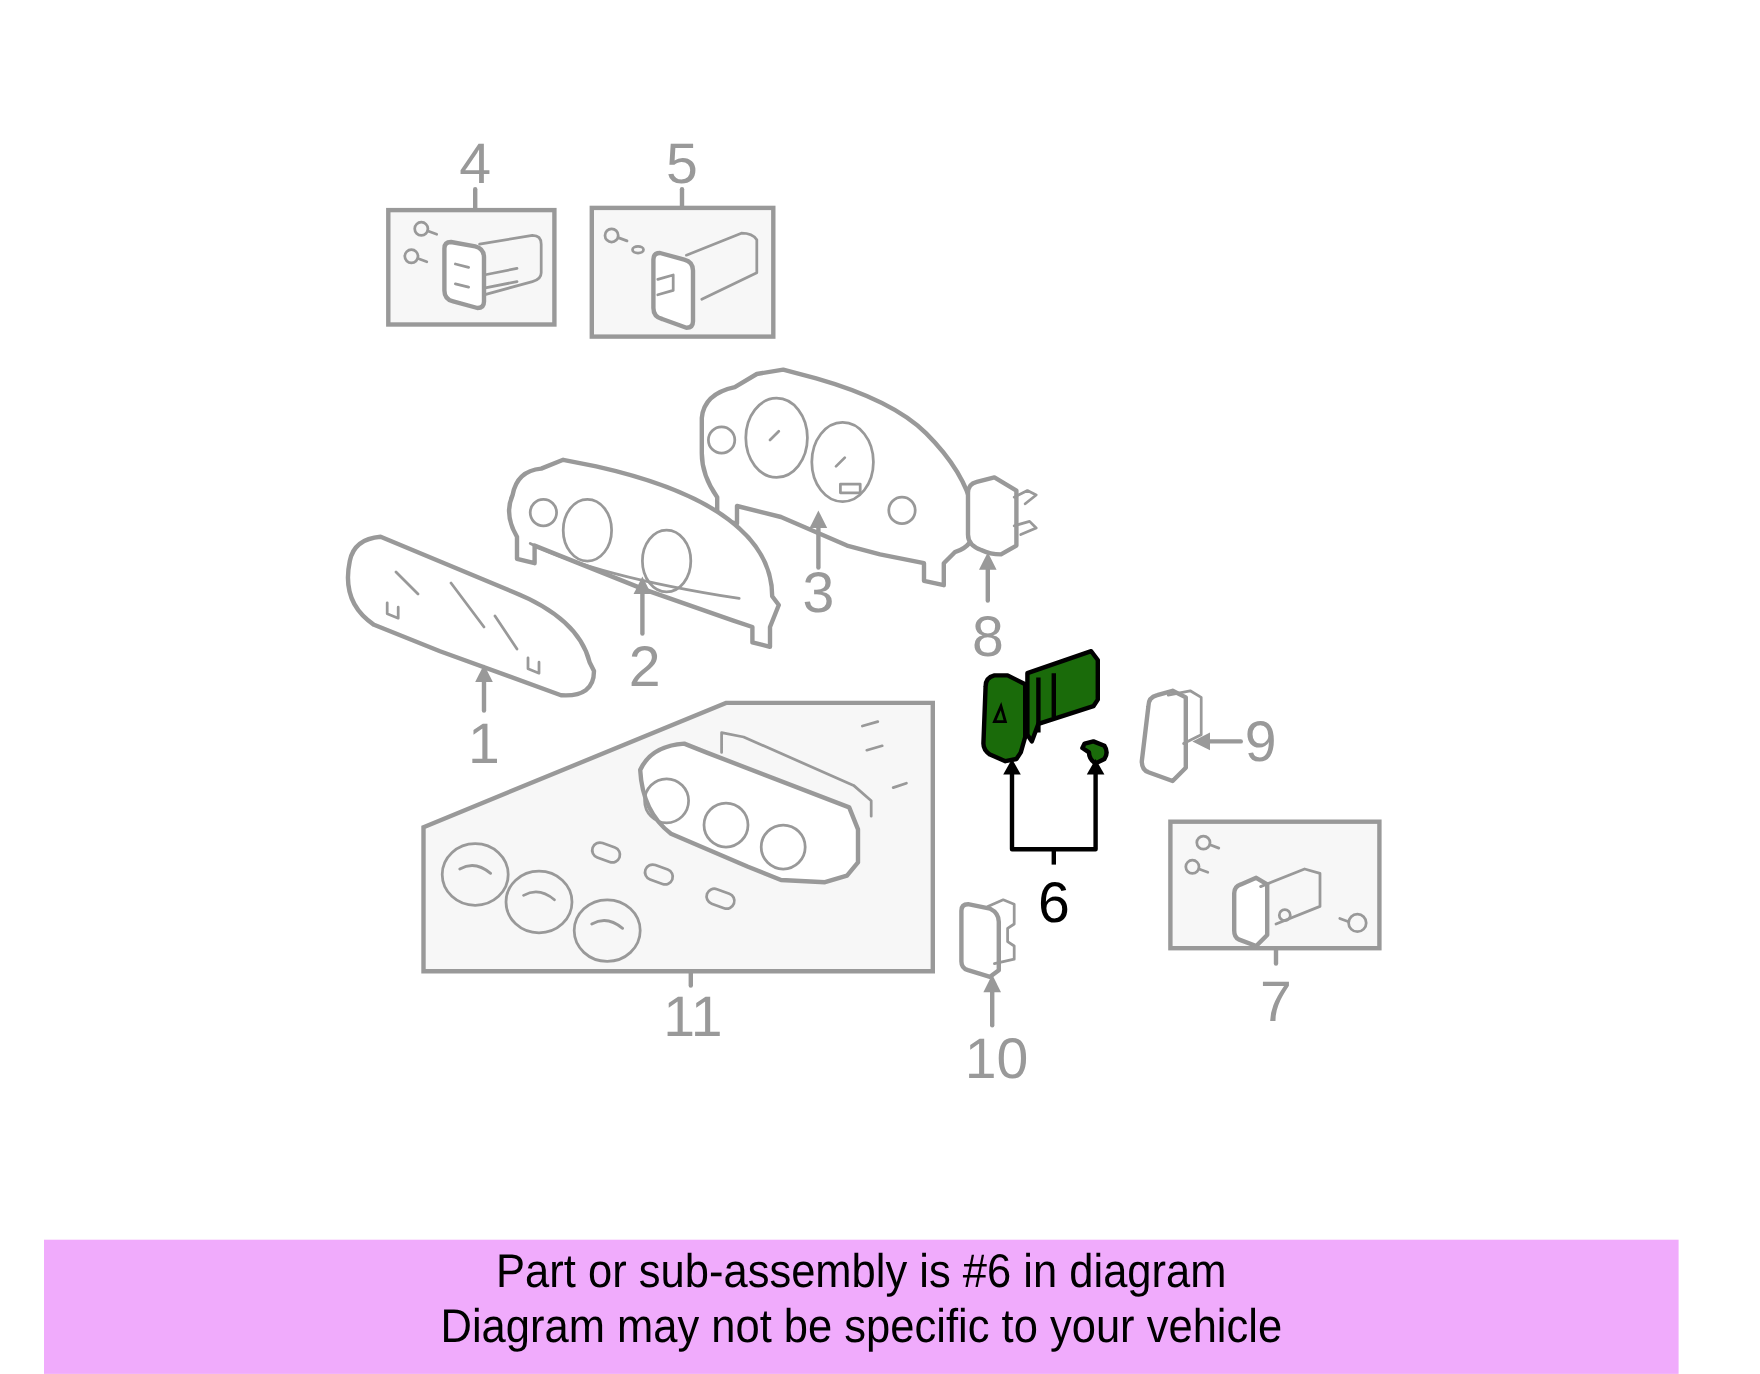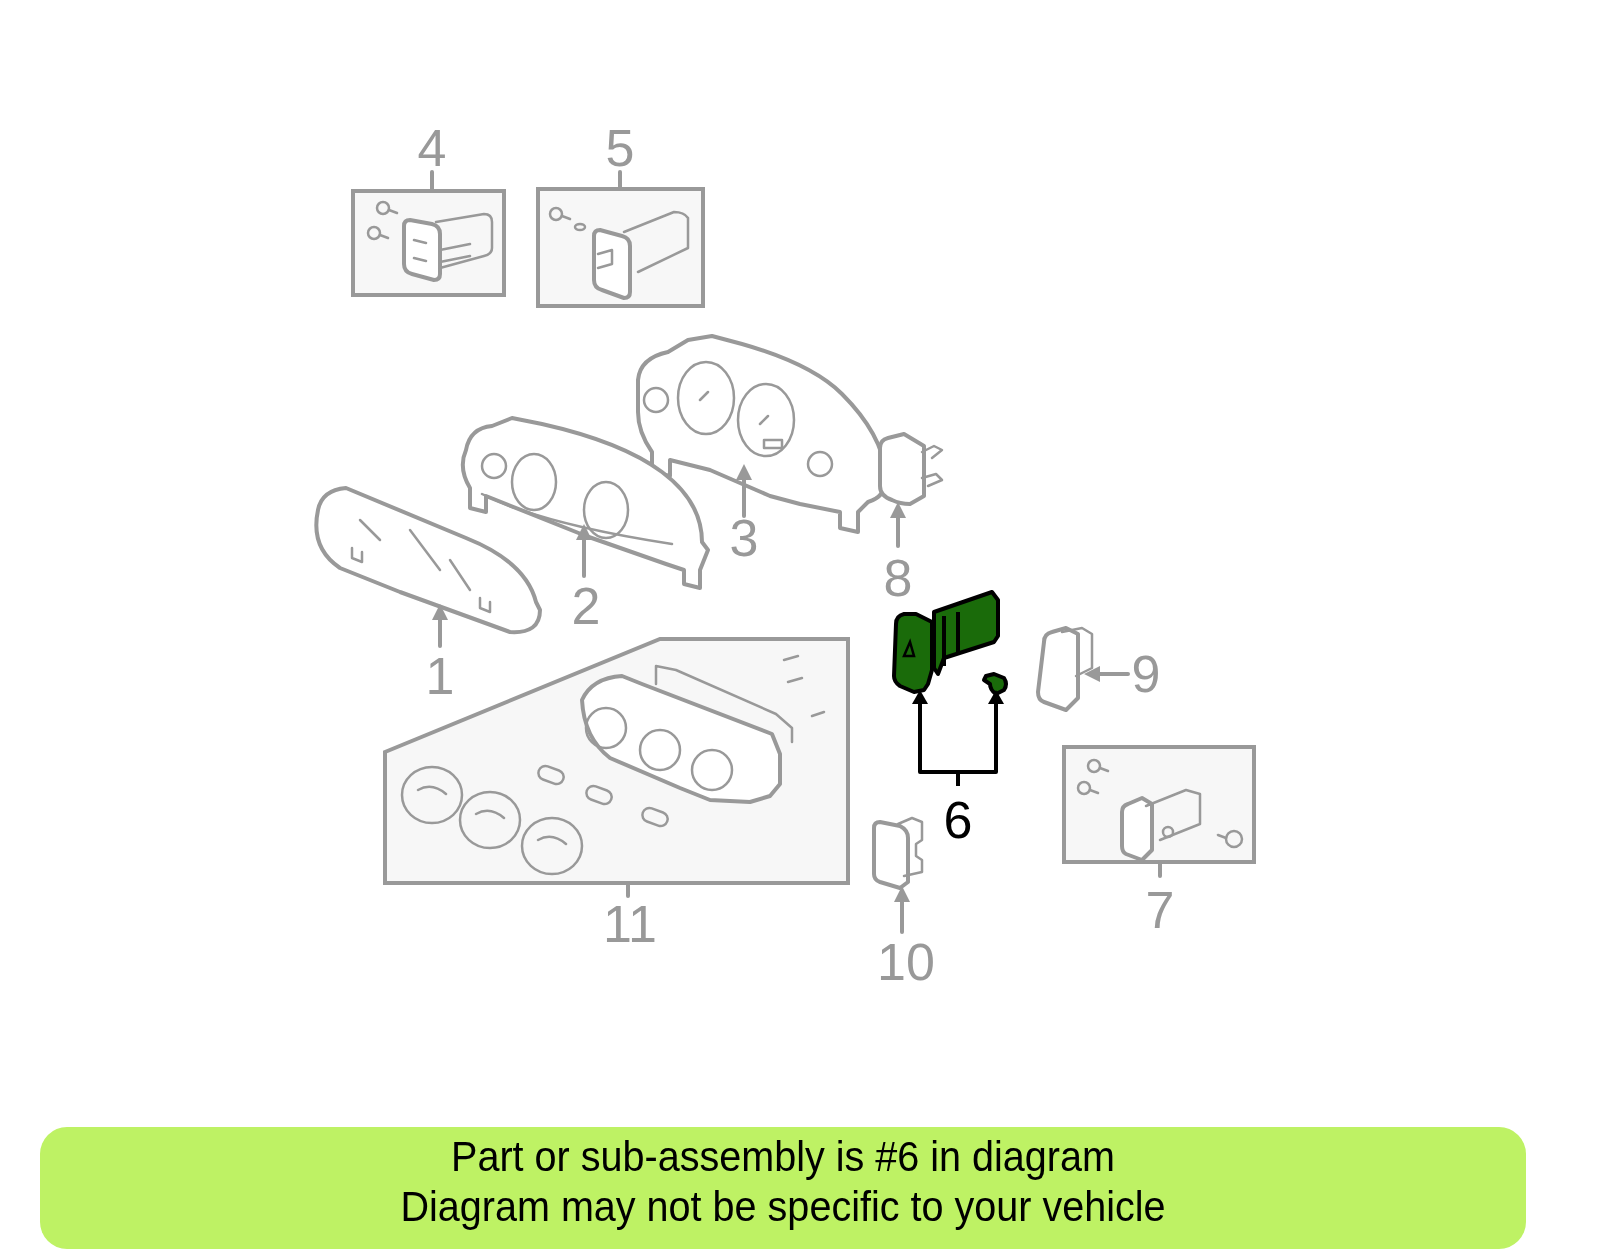--- a/index.html
+++ b/index.html
@@ -6,21 +6,21 @@
   body { width: 1600px; height: 1249px; position: relative; overflow: hidden; font-family: "Liberation Sans", sans-serif; }
   #diagram { position: absolute; left: 0; top: 0; width: 1600px; height: 1249px; }
   .gl { fill: none; stroke: #999999; stroke-width: 4; stroke-linejoin: round; stroke-linecap: round; }
   .gt { fill: none; stroke: #999999; stroke-width: 2.5; stroke-linejoin: round; stroke-linecap: round; }
   .box { fill: #f7f7f7; stroke: #999999; stroke-width: 4; }
   .part { fill: #ffffff; stroke: #999999; stroke-width: 4; stroke-linejoin: round; }
   .num { font-family: "Liberation Sans", sans-serif; font-size: 52px; fill: #999999; text-anchor: middle; }
   .num-hl { font-family: "Liberation Sans", sans-serif; font-size: 52px; fill: #000000; text-anchor: middle; }
   .bl { fill: none; stroke: #000000; stroke-width: 4; stroke-linejoin: round; }
   .green { fill: #1a6b0a; stroke: #000000; stroke-width: 4; stroke-linejoin: round; }
-  #banner { position: absolute; left: 40px; top: 1127px; width: 1486px; height: 122px; background: #bef264; border-radius: 27px; }
+  #banner { position: absolute; left: 40px; top: 1127px; width: 1486px; height: 122px; background: #f0abfc; }
   .banner-line { position: absolute; left: 0; width: 1486px; text-align: center; color: #000000; font-family: "Liberation Sans", sans-serif; font-size: 43px; line-height: 48px; transform: scaleX(0.92); transform-origin: 50% 50%; }
   #banner-line-1 { top: 5px; }
   #banner-line-2 { top: 55px; }
 </style>
 </head>
 <body>
 
 <svg id="diagram" viewBox="0 0 1600 1249" xmlns="http://www.w3.org/2000/svg">
 
   <g>

